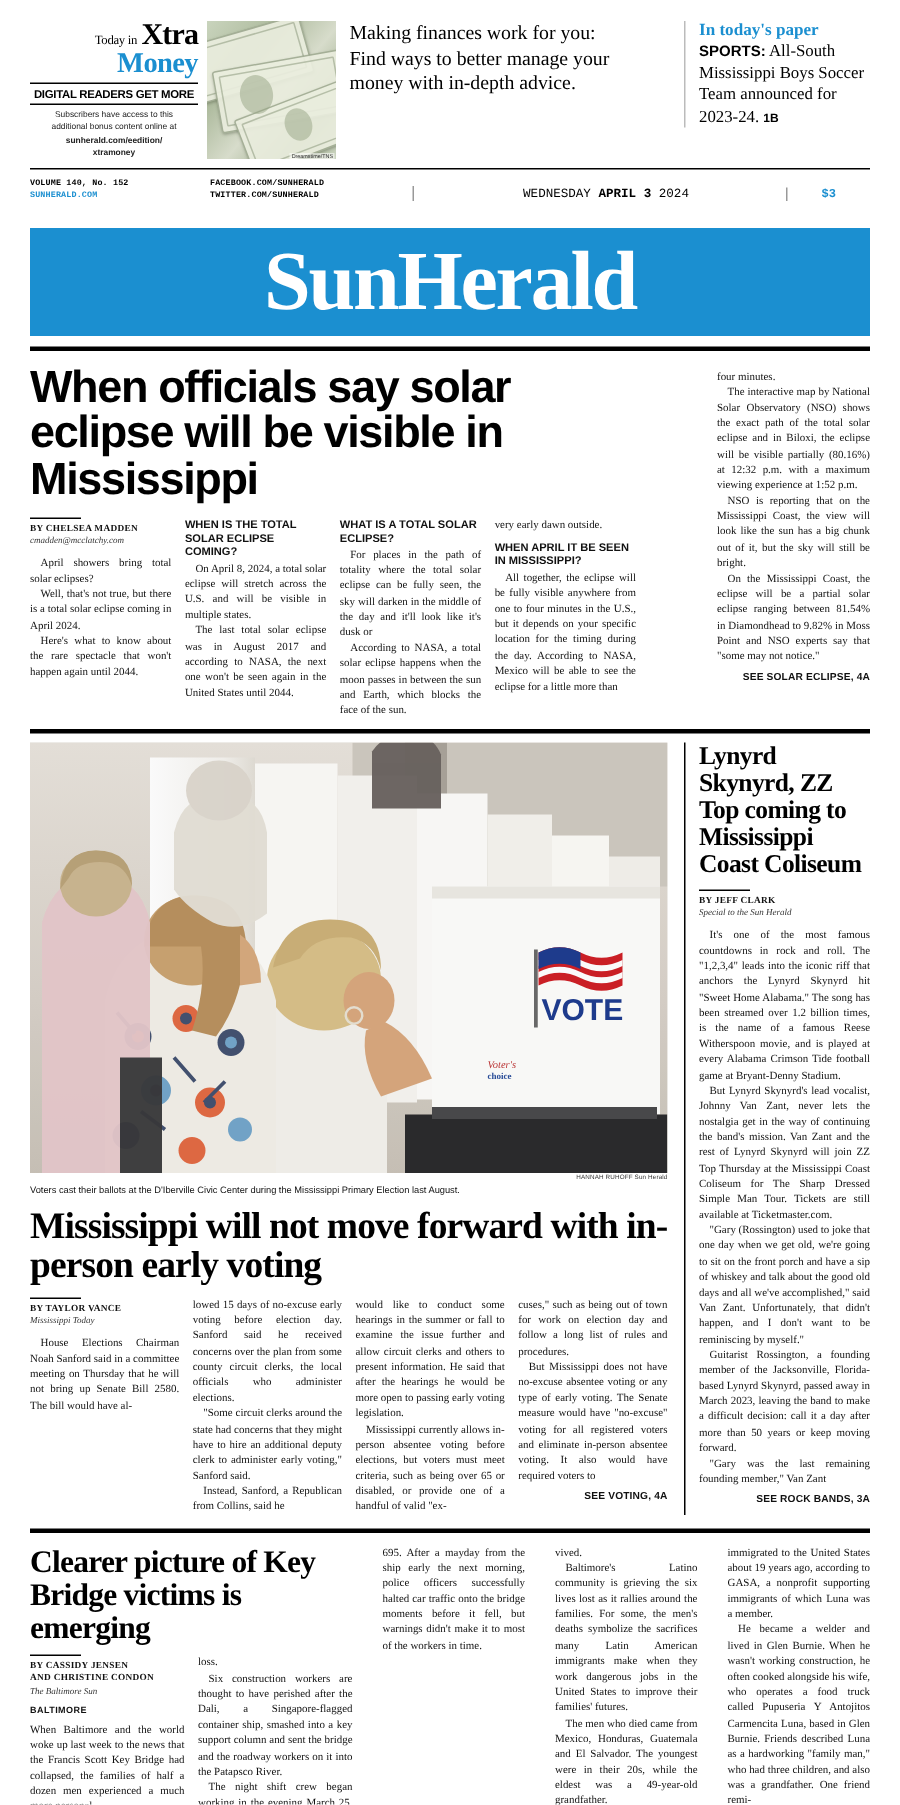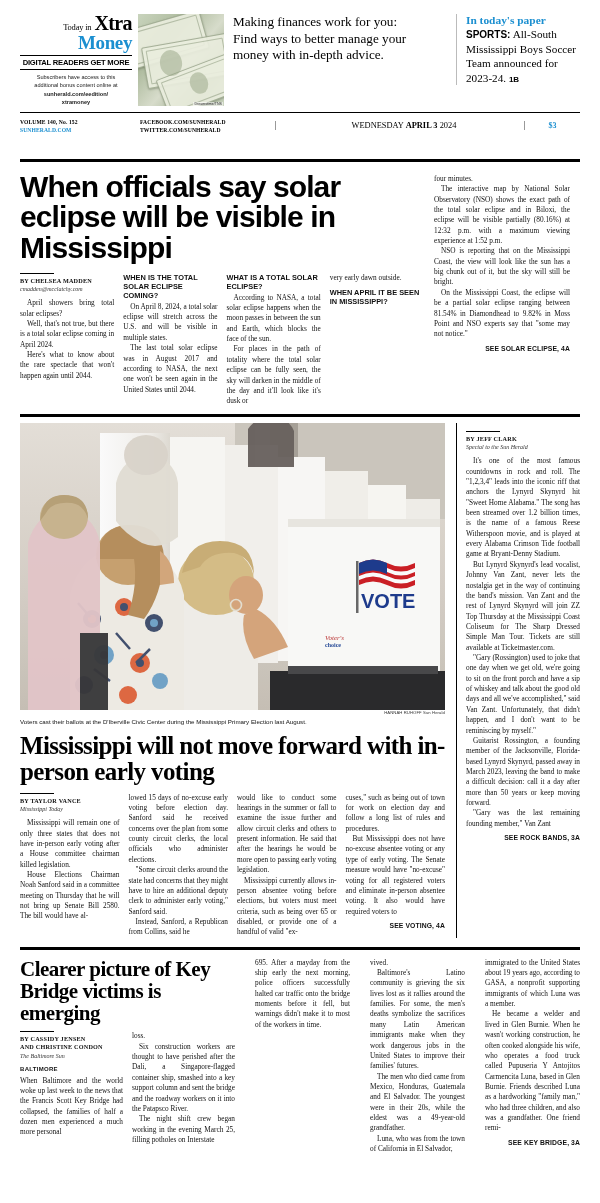--- a/index.html
+++ b/index.html
@@ -42,21 +42,21 @@
   .today-box { width: 124px; border-left: 1px solid #bbb; padding-left: 9px; margin-left: 24px; }
   .today-title { color: #1b8fd0; font-weight: bold; font-size: 11.4px; font-family: "Liberation Serif", serif;
                  margin-bottom: 1px; }
   .today-body { font-size: 11.2px; line-height: 1.3; font-family: "Liberation Serif", serif; }
   .today-body .lbl { font-family: "Liberation Sans", sans-serif; font-weight: bold; font-size: 10px; }
   .today-body .pg { font-family: "Liberation Sans", sans-serif; font-weight: bold; font-size: 8px; }
 
   .strip-rule { border-top: 1.6px solid #000; margin: 5px 20px 0 20px; }
 
   
-  .folio { display: flex; align-items: center; padding: 5px 20px 18px 20px; font-family: Liberation Serif, serif; }
+  .folio { display: flex; align-items: flex-end; padding: 5px 20px 18px 20px; font-family: Liberation Mono, monospace; }
   .folio-vol { width: 120px; font-size: 5.6px; font-weight: bold; line-height: 1.45; letter-spacing: 0.1px; }
   .folio-vol .site { color: #1b8fd0; }
   .folio-social { width: 135px; font-size: 5.6px; line-height: 1.45; letter-spacing: 0.1px; }
   .folio-social b { font-weight: bold; }
   .folio-date { flex: 1; text-align: center; font-size: 8.4px; border-left: 1px solid #999; padding-left: 8px; }
   .folio-date b { font-weight: bold; }
   .folio-price { width: 56px; text-align: center; font-size: 8px; color: #1b8fd0; font-weight: bold;
                  border-left: 1px solid #999; }
 
   
@@ -84,21 +84,21 @@
   .dateline { font-family: "Liberation Sans", sans-serif; font-weight: bold; font-size: 6px;
               letter-spacing: 0.3px; margin-bottom: 2px; }
 
   
   .lead-wrap { display: flex; padding: 10px 20px 0 20px; gap: 10px; }
   .lead-left { width: 404px; }
   .lead-hed { font-family: "Liberation Sans", sans-serif; font-weight: bold; font-size: 30px;
               line-height: 1.02; letter-spacing: -0.9px; }
   .lead-cols { display: flex; gap: 9px; margin-top: 9px; }
   .lead-cols > div { width: 95px; }
-  .lead-right { width: 136px; padding-top: 2px; }
+  .lead-right { width: 136px; padding-top: 2px; margin-left: 44px; }
 
   
   .mid { display: flex; padding: 0 20px; gap: 11px; margin-top: 6px; }
   .mid-left { width: 425px; }
   .mid-right { width: 124px; border-left: 1px solid #000; padding-left: 9px; }
 
   .photo { width: 425px; height: 287px; position: relative; overflow: hidden; background: #ded9d3; }
   .photo-cap { font-family: "Liberation Sans", sans-serif; font-size: 6.2px; padding-top: 3px; color: #111; }
   .photo-byline { font-family: "Liberation Sans", sans-serif; font-size: 4.2px; text-align: right;
                   color: #333; letter-spacing: 0.1px; }
@@ -174,20 +174,23 @@
     <div class="folio-social">
       <div><b>FACEBOOK.COM/SUNHERALD</b></div>
       <div><b>TWITTER.COM/SUNHERALD</b></div>
     </div>
     <div class="folio-date">
       <span>WEDNESDAY </span><b>APRIL 3</b><span> 2024</span>
     </div>
     <div class="folio-price">$3</div>
   </div>
 
+  <div class="masthead">
+    <div class="masthead-text">SunHerald</div>
+  </div>
 
   <div class="rule-heavy"></div>
 
   <div class="lead-wrap">
     <div class="lead-left">
       <div class="lead-hed">When officials say solar eclipse will be visible in Mississippi</div>
       <div class="lead-cols">
 
         <div class="body-col">
           <div class="byline-rule"></div>
@@ -199,27 +202,28 @@
         </div>
 
         <div class="body-col">
           <div class="sub-head">WHEN IS THE TOTAL SOLAR ECLIPSE COMING?</div>
           <p>On April 8, 2024, a total solar eclipse will stretch across the U.S. and will be visible in multiple states.</p>
           <p>The last total solar eclipse was in August 2017 and according to NASA, the next one won't be seen again in the United States until 2044.</p>
         </div>
 
         <div class="body-col">
           <div class="sub-head">WHAT IS A TOTAL SOLAR ECLIPSE?</div>
+          <p>For places in the path of totality where the total solar eclipse can be fully seen, the sky will darken in the middle of the day and it'll look like it's dusk or</p>
           <p>According to NASA, a total solar eclipse happens when the moon passes in between the sun and Earth, which blocks the face of the sun.</p>
-          <p>For places in the path of totality where the total solar eclipse can be fully seen, the sky will darken in the middle of the day and it'll look like it's dusk or</p>
         </div>
 
         <div class="body-col">
           <p class="noindent">very early dawn outside.</p>
           <div class="sub-head spaced">WHEN APRIL IT BE SEEN IN MISSISSIPPI?</div>
+          <p>All together, the eclipse will be fully visible anywhere from one to four minutes in the U.S., but it depends on your specific location for the timing during the day. According to NASA, Mexico will be able to see the eclipse for a little more than</p>
         </div>
       </div>
     </div>
 
     <div class="lead-right body-col">
       <p class="noindent">four minutes.</p>
       <p>The interactive map by National Solar Observatory (NSO) shows the exact path of the total solar eclipse and in Biloxi, the eclipse will be visible partially (80.16%) at 12:32 p.m. with a maximum viewing experience at 1:52 p.m.</p>
       <p>NSO is reporting that on the Mississippi Coast, the view will look like the sun has a big chunk out of it, but the sky will still be bright.</p>
       <p>On the Mississippi Coast, the eclipse will be a partial solar eclipse ranging between 81.54% in Diamondhead to 9.82% in Moss Point and NSO experts say that "some may not notice."</p>
       <div class="refer">SEE SOLAR ECLIPSE, 4A</div>
@@ -325,41 +329,41 @@
       <div class="photo-byline">HANNAH RUHOFF  Sun Herald</div>
       <div class="photo-cap">Voters cast their ballots at the D'Iberville Civic Center during the Mississippi Primary Election last August.</div>
 
       <div class="vote-hed">Mississippi will not move forward with in-person early voting</div>
 
       <div class="vote-cols">
         <div class="body-col">
           <div class="byline-rule"></div>
           <div class="byline">BY TAYLOR VANCE</div>
           <div class="byline-sub">Mississippi Today</div>
-          <p>Mississippi will remain one of only three states that does not have in-person early voting after a House committee chairman killed legislation.</p>
           <p>House Elections Chairman Noah Sanford said in a committee meeting on Thursday that he will not bring up Senate Bill 2580. The bill would have al-</p>
         </div>
         <div class="body-col">
           <p class="noindent">lowed 15 days of no-excuse early voting before election day. Sanford said he received concerns over the plan from some county circuit clerks, the local officials who administer elections.</p>
           <p>"Some circuit clerks around the state had concerns that they might have to hire an additional deputy clerk to administer early voting," Sanford said.</p>
           <p>Instead, Sanford, a Republican from Collins, said he</p>
         </div>
         <div class="body-col">
           <p class="noindent">would like to conduct some hearings in the summer or fall to examine the issue further and allow circuit clerks and others to present information. He said that after the hearings he would be more open to passing early voting legislation.</p>
           <p>Mississippi currently allows in-person absentee voting before elections, but voters must meet criteria, such as being over 65 or disabled, or provide one of a handful of valid "ex-</p>
         </div>
         <div class="body-col">
           <p class="noindent">cuses," such as being out of town for work on election day and follow a long list of rules and procedures.</p>
           <p>But Mississippi does not have no-excuse absentee voting or any type of early voting. The Senate measure would have "no-excuse" voting for all registered voters and eliminate in-person absentee voting. It also would have required voters to</p>
           <div class="refer">SEE VOTING, 4A</div>
         </div>
       </div>
     </div>
 
     <div class="mid-right">
+      <div class="skyn-hed">Lynyrd Skynyrd, ZZ Top coming to Mississippi Coast Coliseum</div>
       <div class="body-col" style="margin-top:8px;">
         <div class="byline-rule"></div>
         <div class="byline">BY JEFF CLARK</div>
         <div class="byline-sub">Special to the Sun Herald</div>
         <p>It's one of the most famous countdowns in rock and roll. The "1,2,3,4" leads into the iconic riff that anchors the Lynyrd Skynyrd hit "Sweet Home Alabama." The song has been streamed over 1.2 billion times, is the name of a famous Reese Witherspoon movie, and is played at every Alabama Crimson Tide football game at Bryant-Denny Stadium.</p>
         <p>But Lynyrd Skynyrd's lead vocalist, Johnny Van Zant, never lets the nostalgia get in the way of continuing the band's mission. Van Zant and the rest of Lynyrd Skynyrd will join ZZ Top Thursday at the Mississippi Coast Coliseum for The Sharp Dressed Simple Man Tour. Tickets are still available at Ticketmaster.com.</p>
         <p>"Gary (Rossington) used to joke that one day when we get old, we're going to sit on the front porch and have a sip of whiskey and talk about the good old days and all we've accomplished," said Van Zant. Unfortunately, that didn't happen, and I don't want to be reminiscing by myself."</p>
         <p>Guitarist Rossington, a founding member of the Jacksonville, Florida-based Lynyrd Skynyrd, passed away in March 2023, leaving the band to make a difficult decision: call it a day after more than 50 years or keep moving forward.</p>
         <p>"Gary was the last remaining founding member," Van Zant</p>
         <div class="refer">SEE ROCK BANDS, 3A</div>

